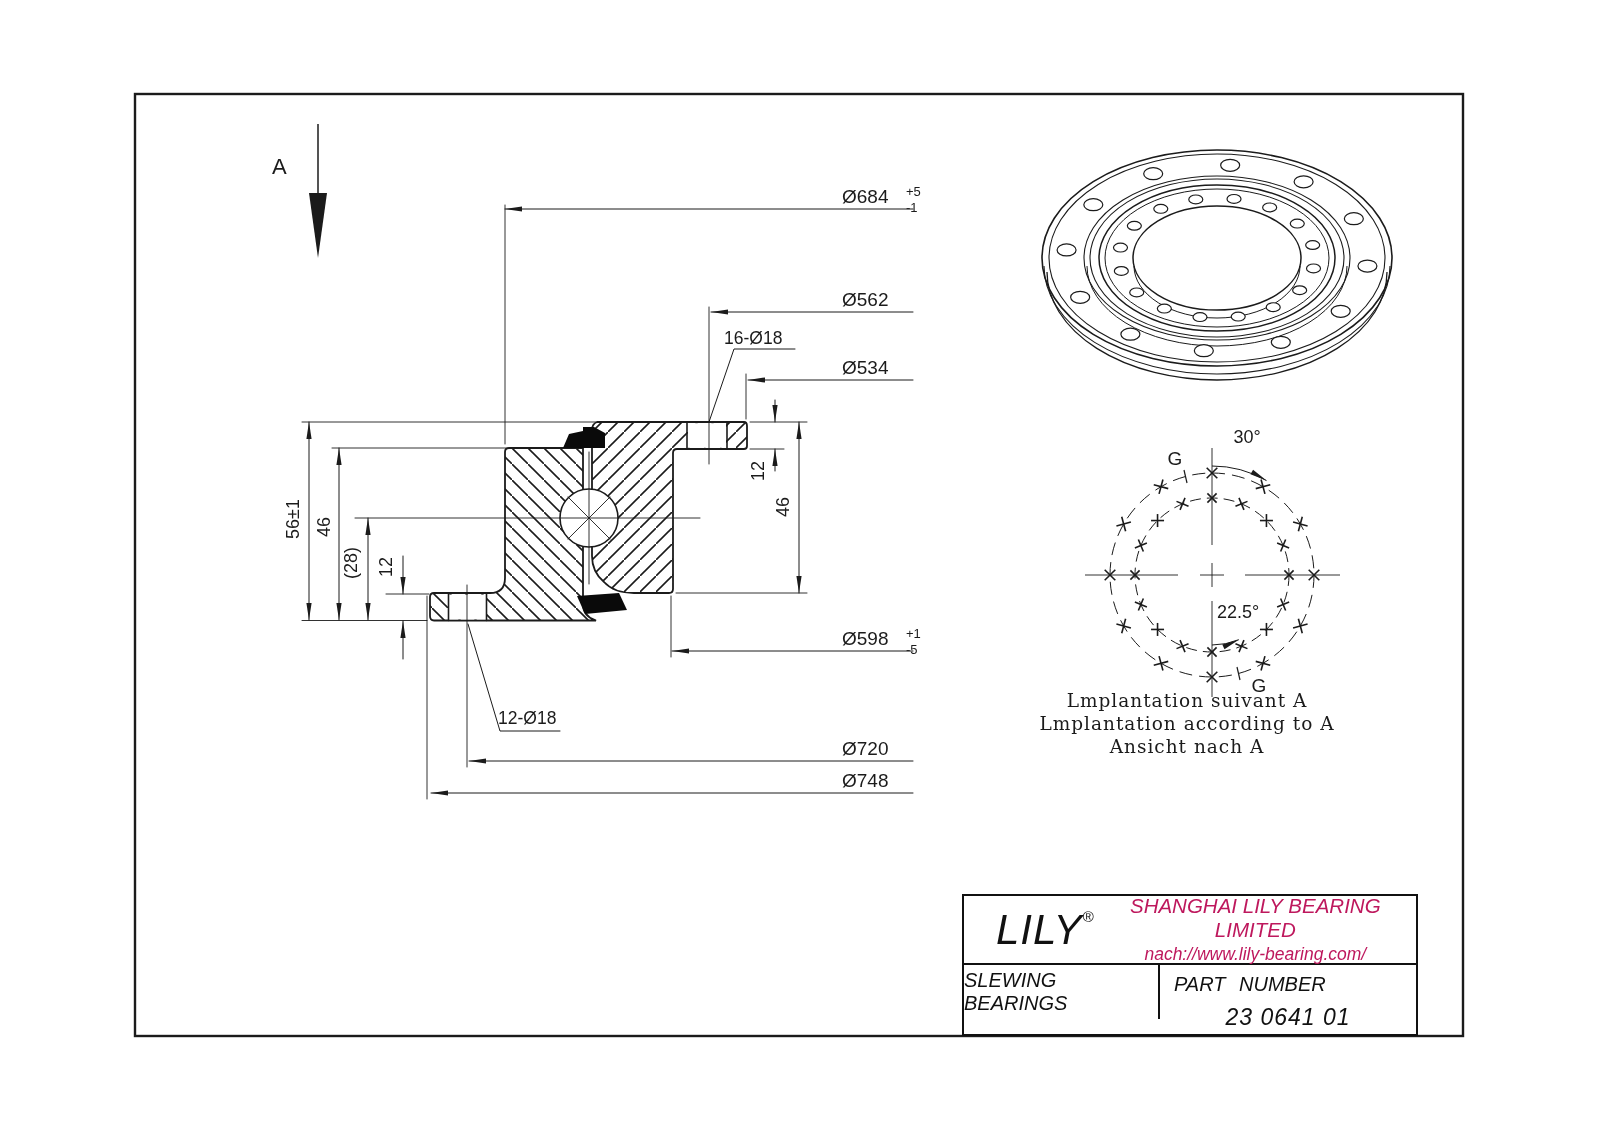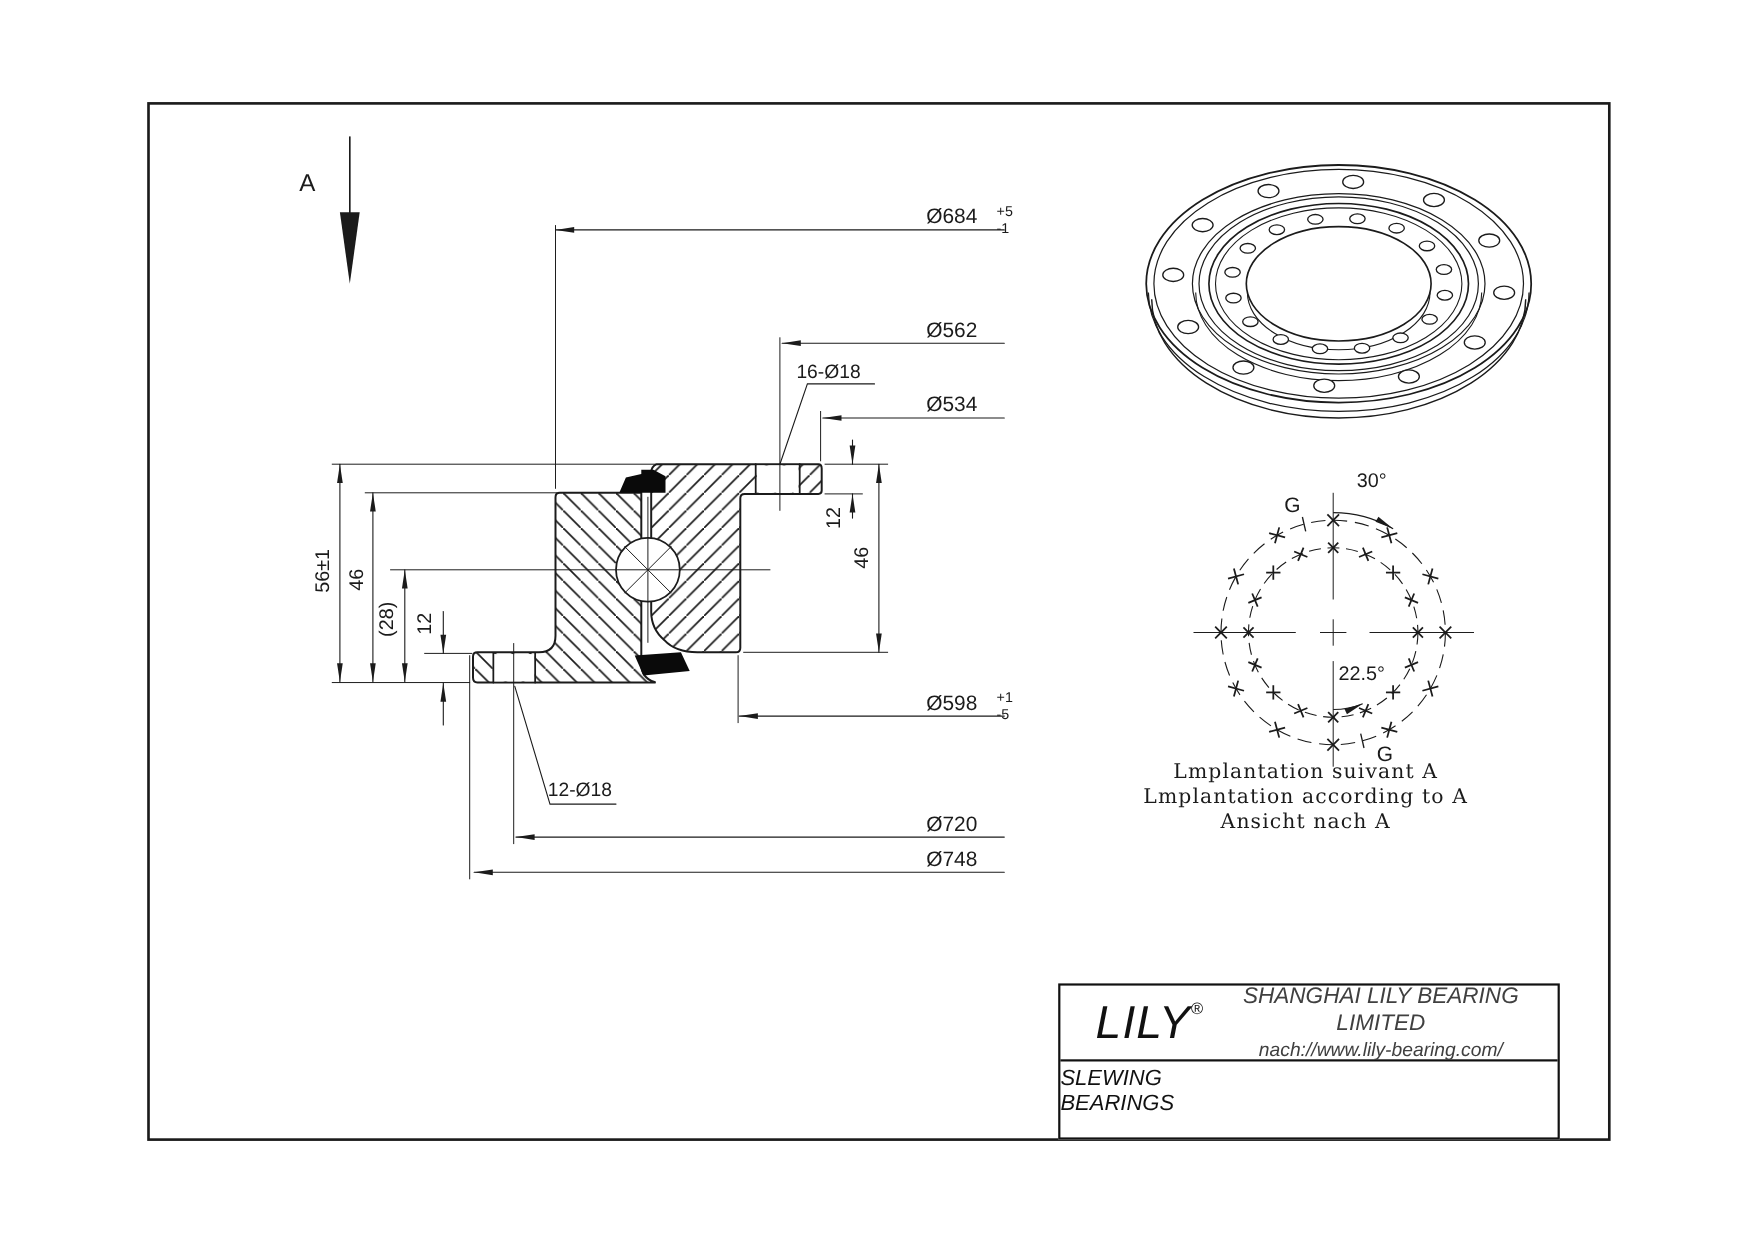--- a/index.html
+++ b/index.html
@@ -11,21 +11,21 @@
   .vtxt{font-size:18px;font-family:"Liberation Sans",sans-serif;}
   .angtxt{font-size:18px;font-family:"Liberation Sans",sans-serif;}
   .gtxt{font-size:19px;font-family:"Liberation Sans",sans-serif;}
   .viewtxt{font-size:22px;font-family:"Liberation Sans",sans-serif;}
   .captxt{font-size:18.5px;font-family:"DejaVu Serif",serif;letter-spacing:1px;}
   .titleblock{position:absolute;left:962px;top:894px;width:456px;height:142px;
     border:2px solid #111;box-sizing:border-box;background:#fff;font-style:italic;}
   .tb-row1{height:67px;display:flex;align-items:center;box-sizing:border-box;}
   .tb-brand{font-size:42px;letter-spacing:1px;color:#111;margin-left:32px;line-height:1;}
   .tb-reg{font-size:15px;vertical-align:22px;}
-  .tb-right{flex:1;text-align:center;color:#404040;}
+  .tb-right{flex:1;text-align:center;color:#be185d;}
   .tb-company{font-size:20.5px;}
   .tb-url{font-size:17.5px;margin-top:2px;}
   .tb-row2{height:56px;display:flex;border-top:2px solid #111;box-sizing:border-box;}
   .tb-cat{width:194px;display:flex;align-items:center;justify-content:center;
     font-size:20px;color:#111;box-sizing:border-box;}
   .tb-part{flex:1;border-left:2px solid #111;box-sizing:border-box;position:relative;color:#111;}
   .tb-part-label{font-size:20px;margin:8px 0 0 14px;word-spacing:8px;}
   .tb-part-number{font-size:23px;text-align:center;margin-top:8px;letter-spacing:1px;}
 </style>
 </head>
@@ -289,17 +289,21 @@
 <div class="titleblock">
   <div class="tb-row1">
     <div class="tb-brand"><span>LILY</span><sup class="tb-reg">®</sup></div>
     <div class="tb-right">
       <div class="tb-company">SHANGHAI LILY BEARING LIMITED</div>
       <div class="tb-url">nach://www.lily-bearing.com/</div>
     </div>
   </div>
   <div class="tb-row2">
     <div class="tb-cat">SLEWING BEARINGS</div>
+    <div class="tb-part">
+      <div class="tb-part-label">PART  NUMBER</div>
+      <div class="tb-part-number">23 0641 01</div>
+    </div>
   </div>
 </div>
 
 
 
 
 </body></html>

